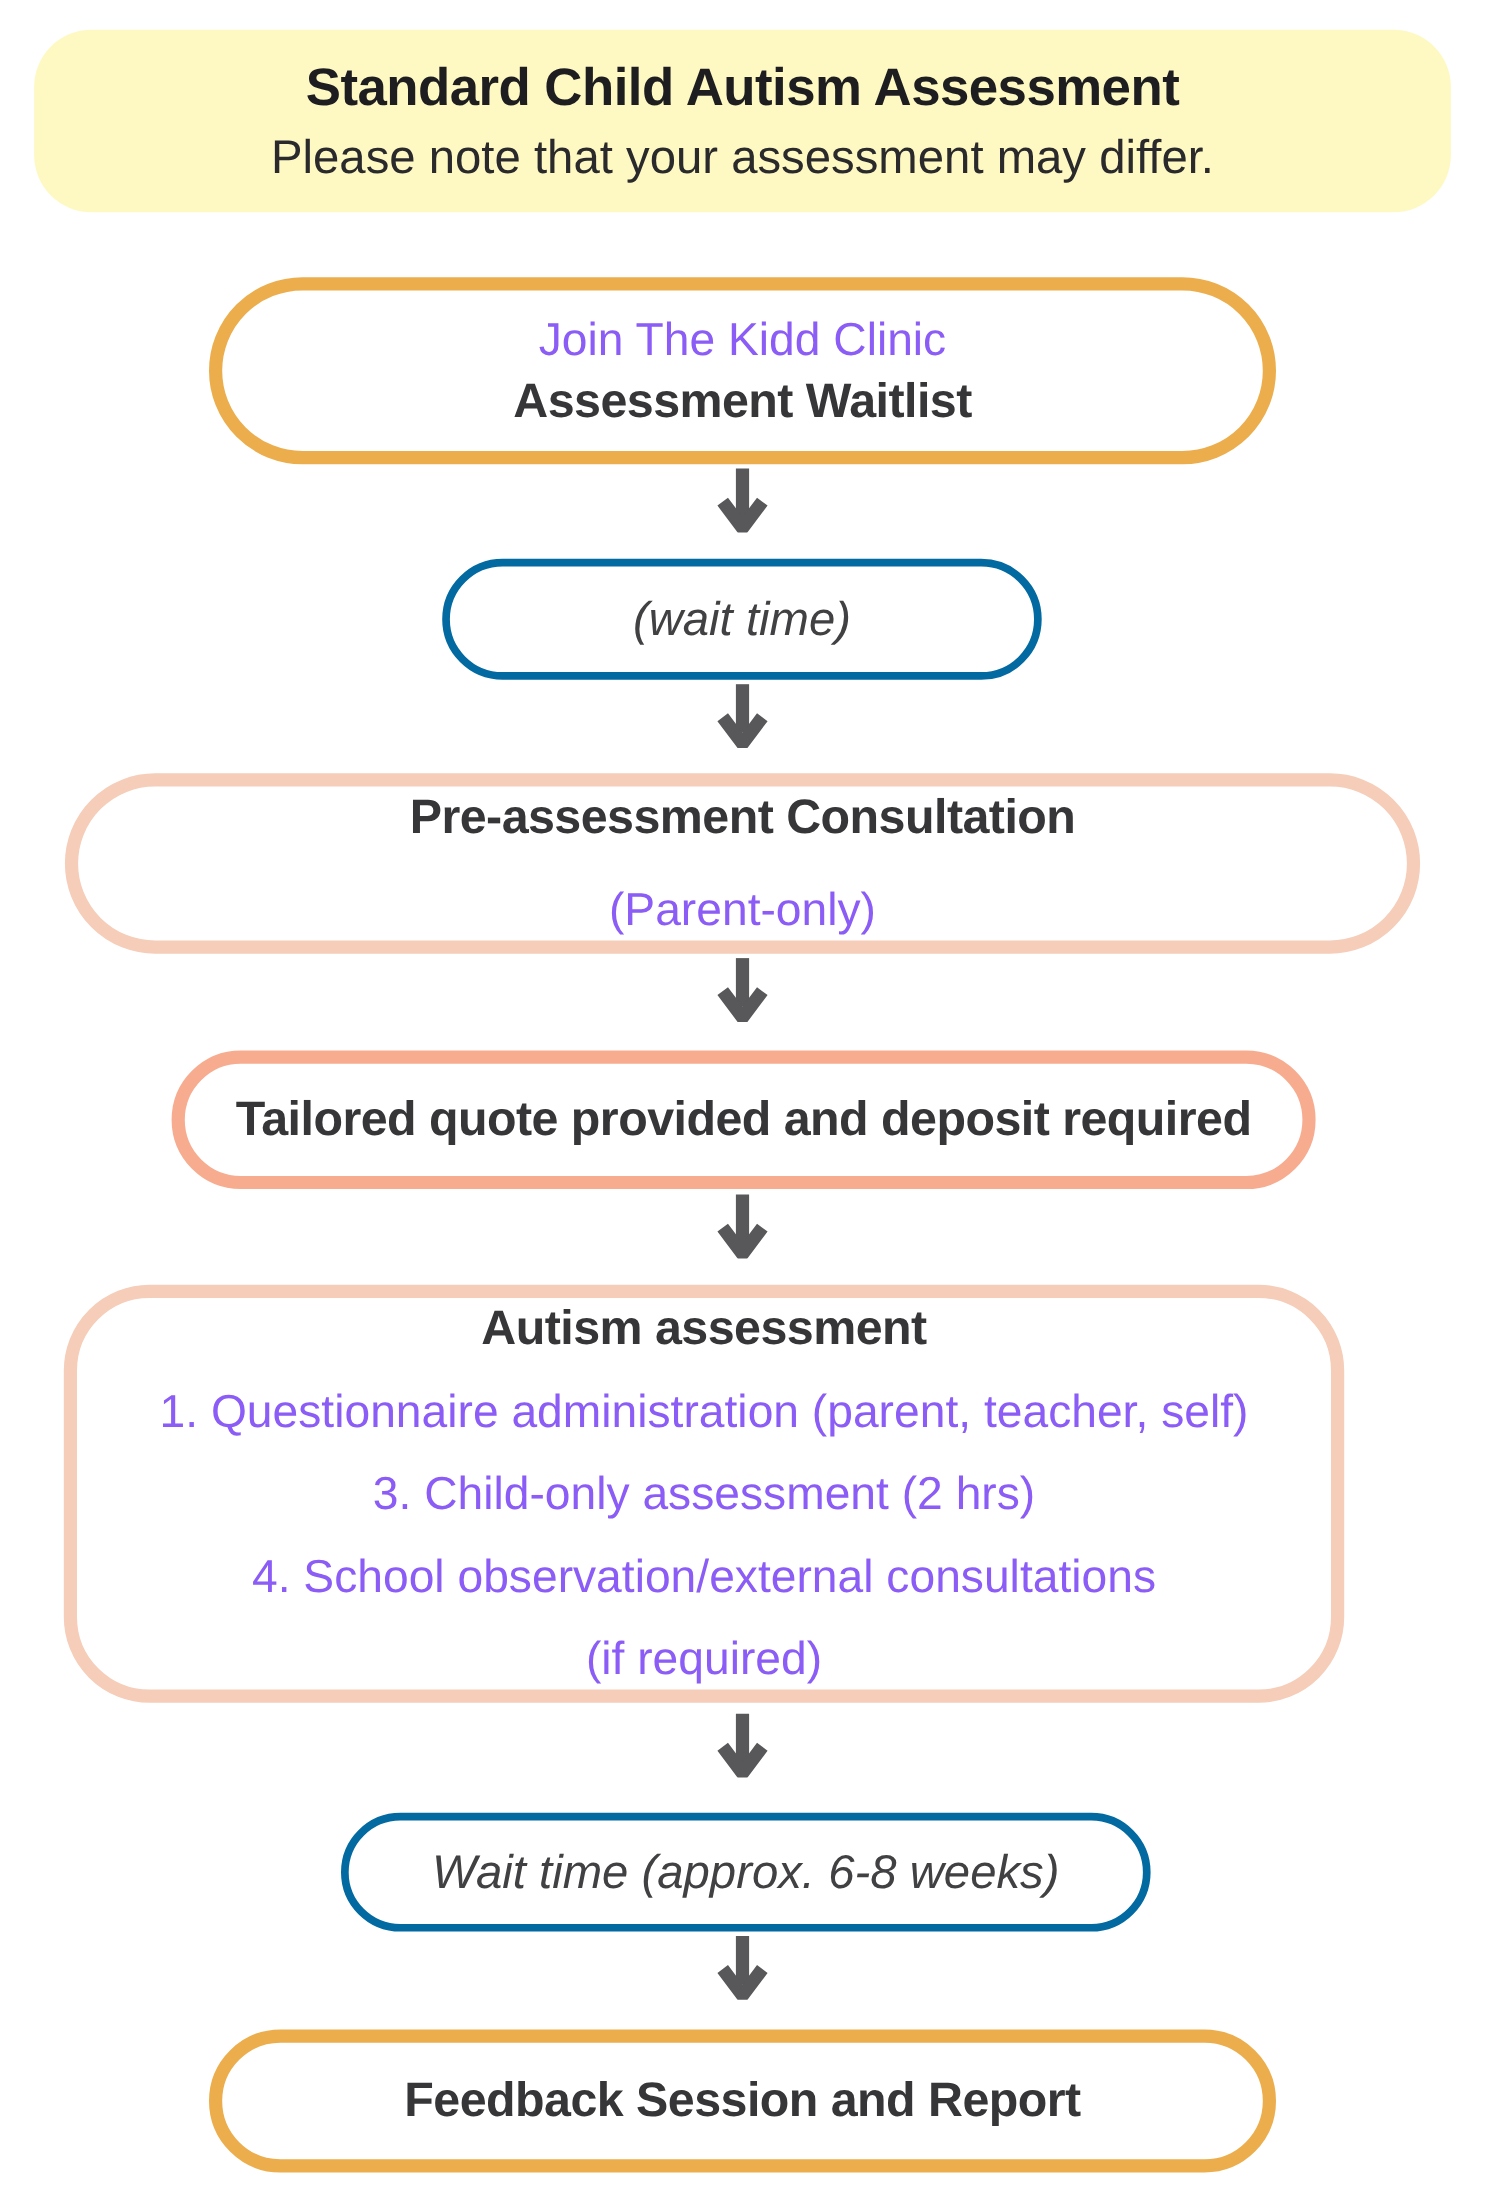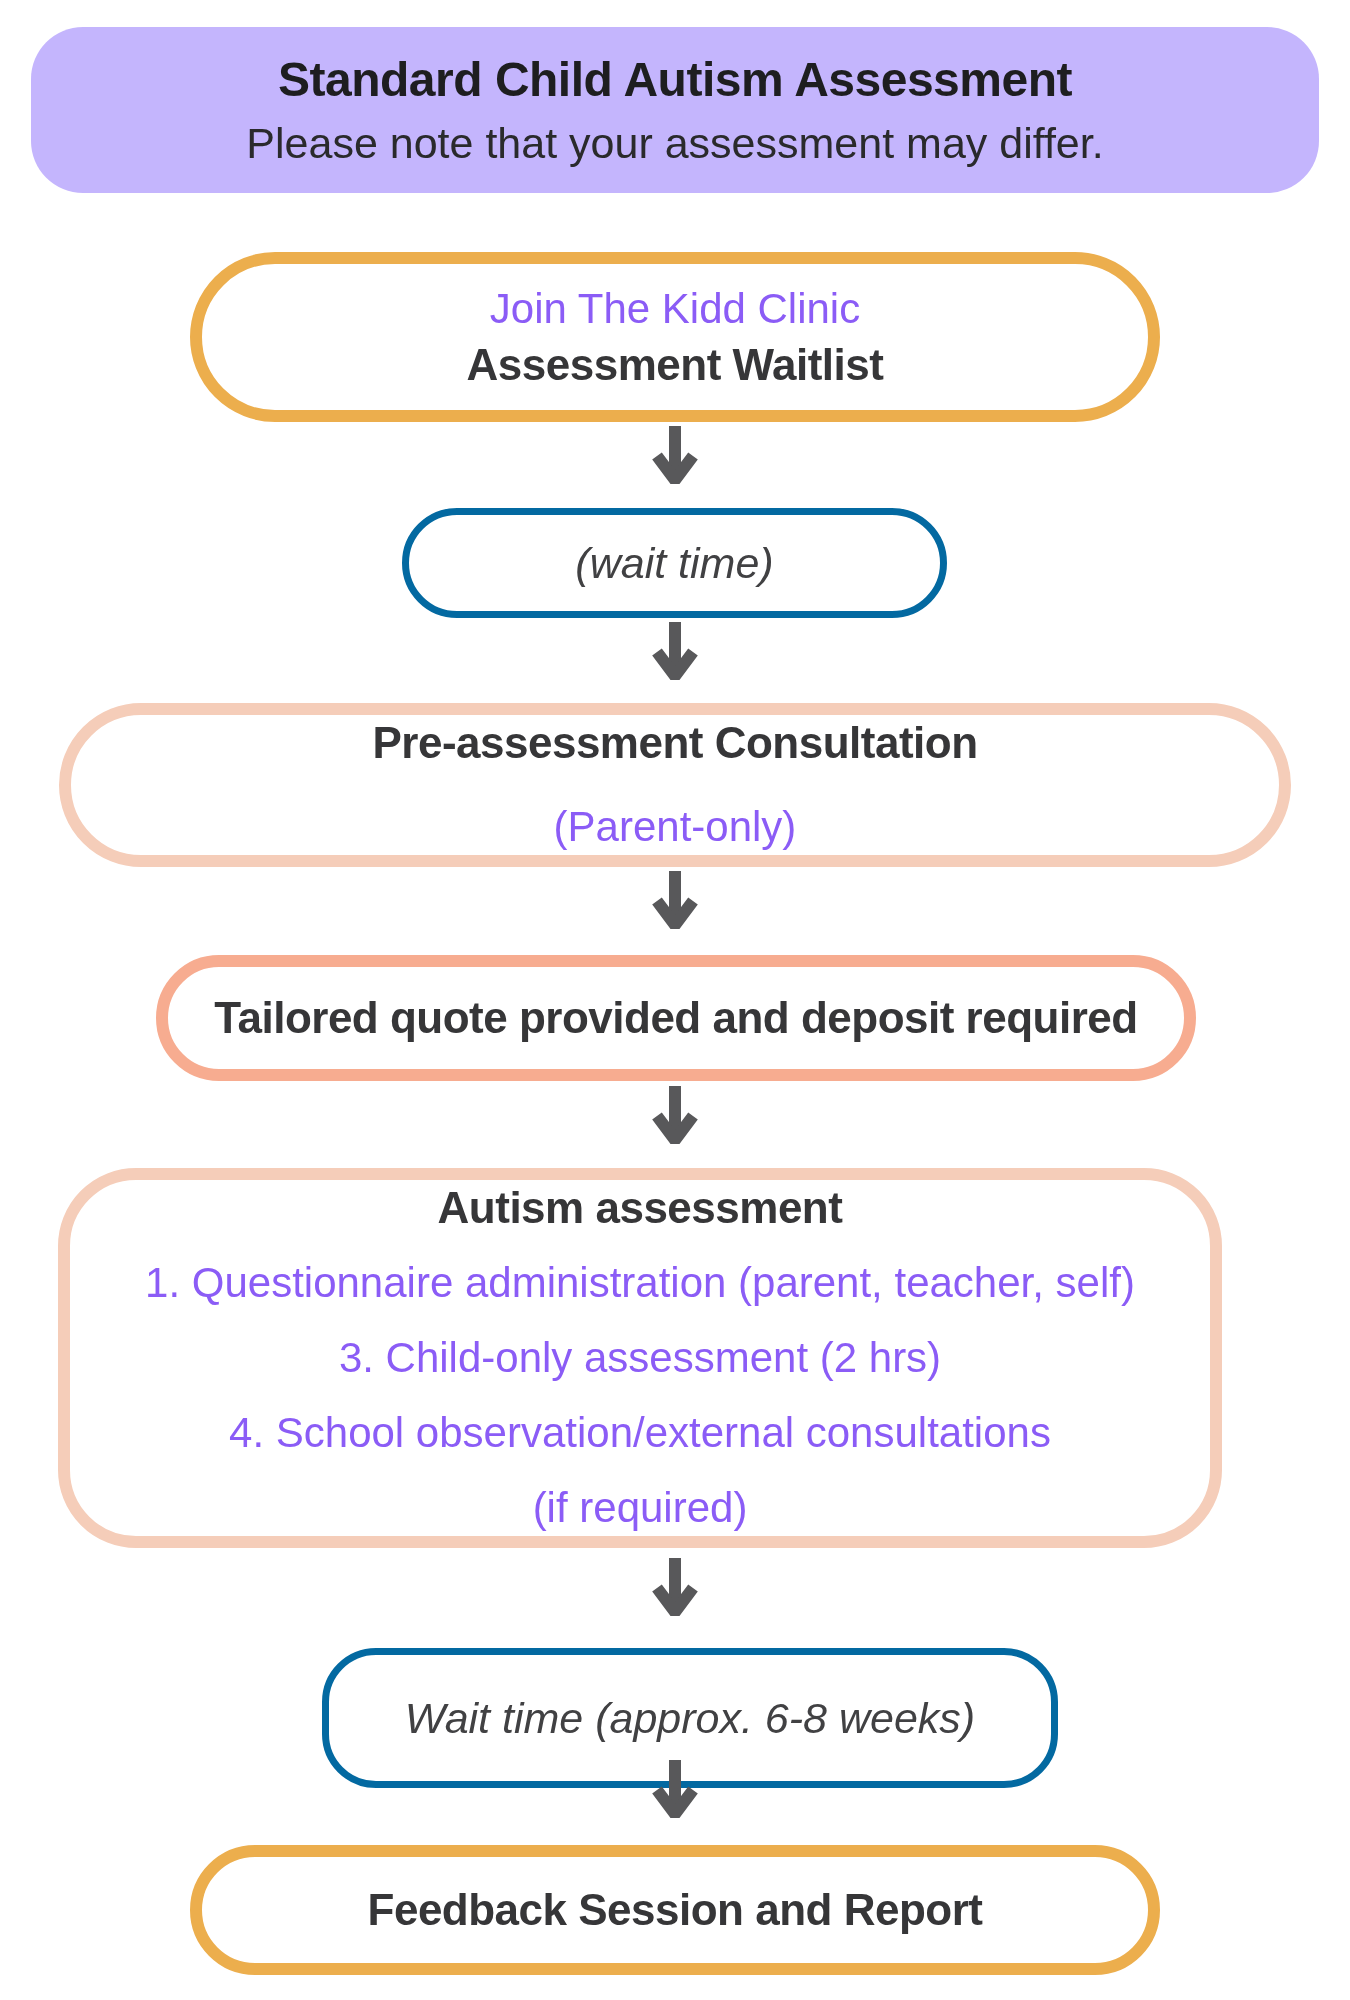--- a/index.html
+++ b/index.html
@@ -10,21 +10,21 @@
     background: #ffffff;
     font-family: "Liberation Sans", sans-serif;
     overflow: hidden;
   }
 
   
   .hero {
     position: absolute;
     left: 31px; top: 27px;
     width: 1288px; height: 166px;
-    background: #c4b5fd;
+    background: #fef9c3;
     border-radius: 52px;
     display: flex; flex-direction: column;
     align-items: center; justify-content: center;
     gap: 12px;
     text-align: center;
   }
   .hero-title {
     font-size: 48px; font-weight: 700;
     color: #1E1E20; letter-spacing: -0.5px;
   }
@@ -45,21 +45,21 @@
   .gold  { border: 12px solid #ECAE4D; }
   .sage  { border: 7px solid #0369a1; }
   .peach { border: 12px solid #F5CDB9; justify-content: space-between; }
   .coral { border: 12px solid #F7AC90; }
 
   .n-waitlist { left: 190px; top: 252px; width: 970px;  height: 170px; border-radius: 85px; }
   .n-wait1    { left: 402px; top: 508px; width: 545px;  height: 110px; border-radius: 55px; }
   .n-pre      { left: 59px;  top: 703px; width: 1232px; height: 164px; border-radius: 82px; }
   .n-quote    { left: 156px; top: 955px; width: 1040px; height: 126px; border-radius: 63px; }
   .n-autism   { left: 58px;  top: 1168px; width: 1164px; height: 380px; border-radius: 78px; }
-  .n-wait2    { left: 322px; top: 1648px; width: 736px; height: 140px; border-radius: 54px; }
+  .n-wait2    { left: 310px; top: 1648px; width: 736px; height: 108px; border-radius: 54px; }
   .n-feedback { left: 190px; top: 1845px; width: 970px; height: 130px; border-radius: 65px; }
 
   .t-regular { font-size: 42px; font-weight: 400; color: #8b5cf6; line-height: 56px; }
   .t-bold    { font-size: 44px; font-weight: 700; color: #363638; line-height: 56px; letter-spacing: -0.5px; }
   .t-italic  { font-size: 43px; font-style: italic; font-weight: 400; color: #414143; }
 
   
   .arrow { position: absolute; left: 651px; width: 48px; height: 60px; }
   .a1 { top: 424px; }
   .a2 { top: 620px; }

